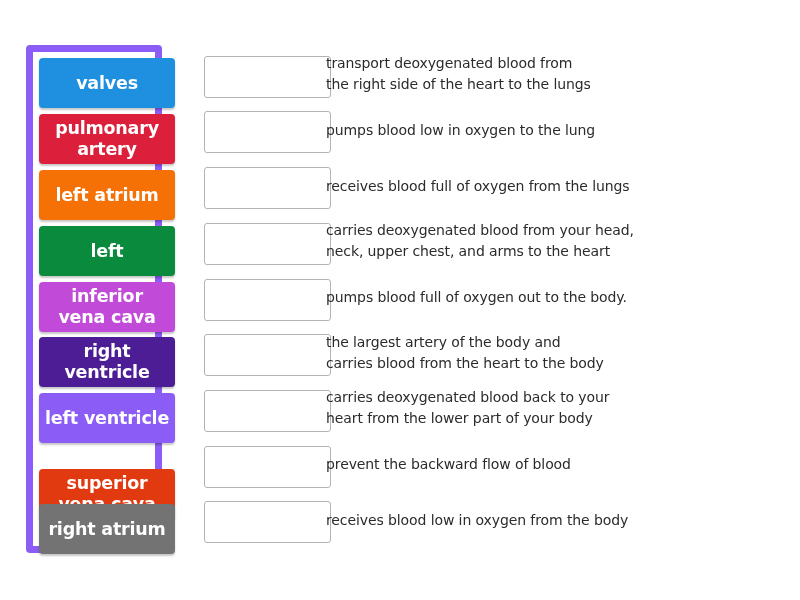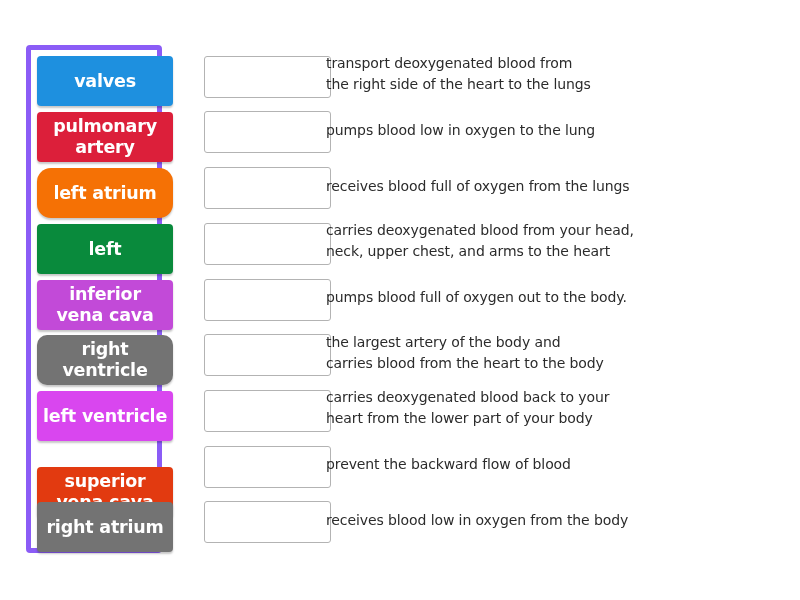--- a/index.html
+++ b/index.html
@@ -7,21 +7,21 @@
       width: 800px; height: 600px;
       background: #ffffff;
       position: relative;
       overflow: hidden;
       font-family: "DejaVu Sans", "Liberation Sans", sans-serif;
     }
     .tile-container {
       position: absolute;
       left: 26px; top: 45px;
       width: 136px; height: 508px;
-      border: 5px solid #8b5cf6;
+      border: 7px solid #8b5cf6;
       border-radius: 4px;
       background: #ffffff;
       box-sizing: border-box;
     }
     .tile {
       position: absolute;
       left: 6px;
       width: 136px; height: 50px;
       border-radius: 4px;
       color: #ffffff;
@@ -56,27 +56,27 @@
       letter-spacing: -0.1px;
     }
   </style>
 </head>
 <body>
 
 <div class="tile-container">
   <div class="tile" style="top: 6px; background: rgb(30, 144, 223);">valves</div>
   <div class="tile" style="top: 62px; background: rgb(220, 31, 58);">pulmonary
 artery</div>
-  <div class="tile" style="top: 118px; background: rgb(245, 113, 5); border-radius: 14px;">left atrium</div>
+  <div class="tile" style="top: 118px; background: rgb(245, 113, 5);">left atrium</div>
   <div class="tile" style="top: 174px; background: rgb(9, 138, 60);">left</div>
   <div class="tile" style="top: 230px; background: rgb(194, 74, 216);">inferior
 vena cava</div>
-  <div class="tile" style="top: 285px; background: #737373; border-radius: 10px;">right
+  <div class="tile" style="top: 285px; background: #4c1d95;">right
 ventricle</div>
-  <div class="tile" style="top: 341px; background: #d946ef;">left ventricle</div>
+  <div class="tile" style="top: 341px; background: #8b5cf6;">left ventricle</div>
   <div class="tile" style="top: 397px; background: rgb(226, 58, 16); margin-top: 20px;">superior
 vena cava</div>
   <div class="tile" style="top: 452px; background: #737373;">right atrium</div>
 </div>
 
 <div class="drop-box" style="top:56px"></div>
 <div class="drop-box" style="top:111px"></div>
 <div class="drop-box" style="top:167px"></div>
 <div class="drop-box" style="top:223px"></div>
 <div class="drop-box" style="top:279px"></div>

